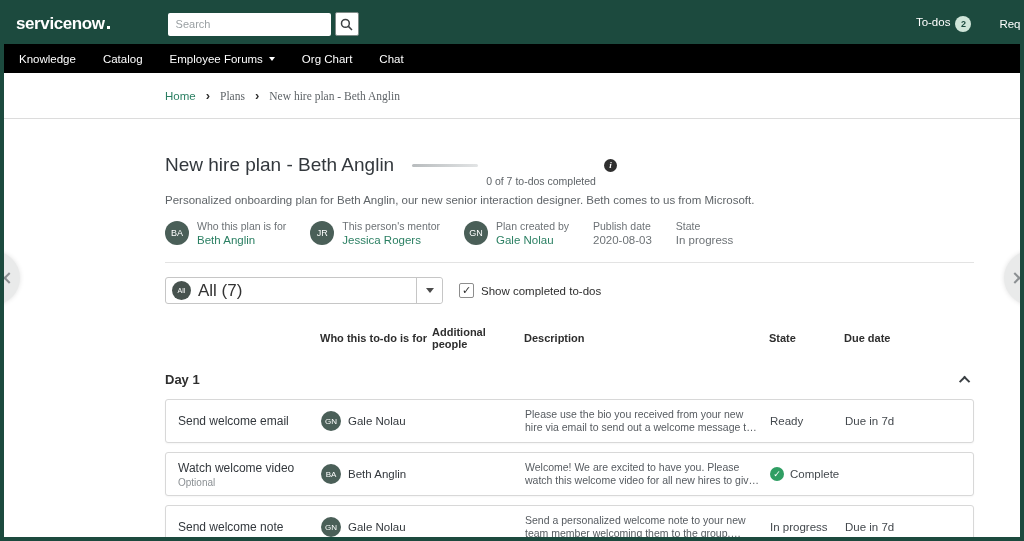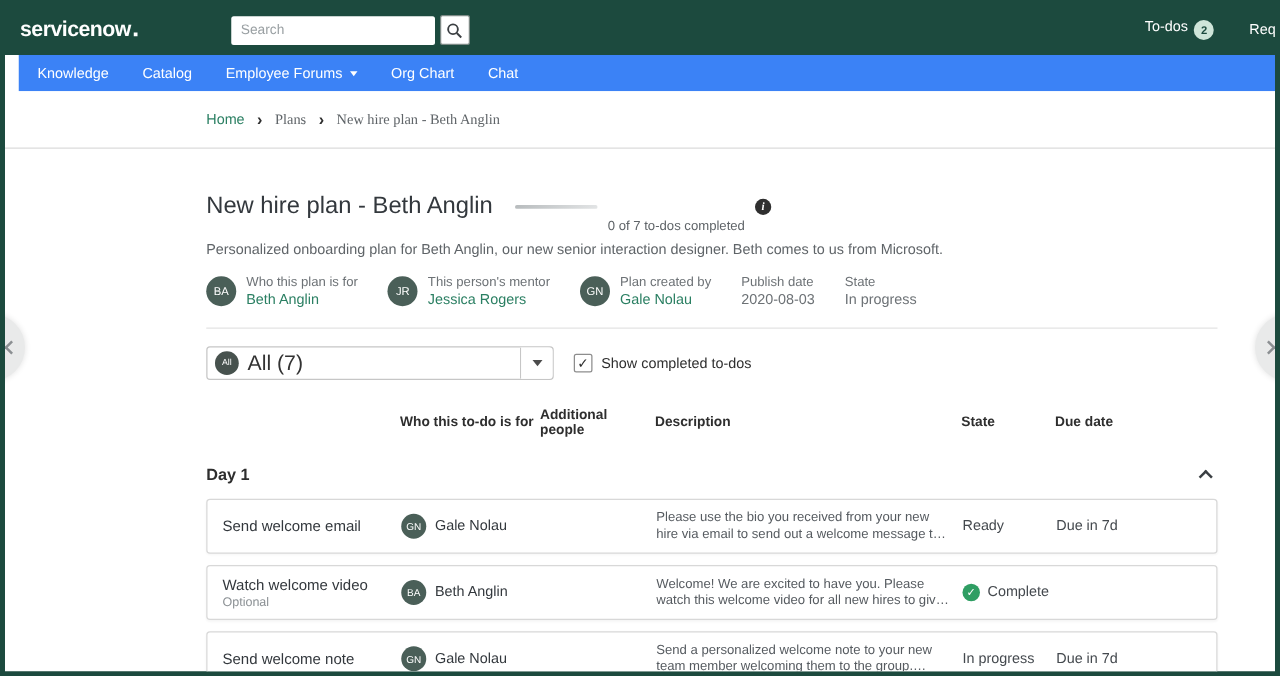--- a/index.html
+++ b/index.html
@@ -7,21 +7,21 @@
   body { font-family: "Liberation Sans", sans-serif; }
 
   .frame {
     position: relative; width: 1024px; height: 541px;
     border: 4px solid #1c4a3e; background: #fff; overflow: hidden;
   }
 
   
   .topbar {
     height: 40px; background: #1c4a3e; display: flex; align-items: center;
-    padding: 0 12px; position: relative; gap: 17px;
+    padding: 0 12px; position: relative;
   }
   .logo { color: #fff; font-weight: bold; font-size: 17px; letter-spacing: -0.4px; display: flex; align-items: baseline; }
   .logo-dot { width: 3px; height: 3px; background: #fff; margin-left: 2px; display: inline-block; }
   .search-wrap { display: flex; align-items: center; gap: 4px; margin-left: 58px; }
   .search-input {
     width: 163px; height: 23px; border: none; border-radius: 2px;
     padding: 0 8px; font-size: 11px; font-family: "Liberation Sans", sans-serif; color: #333; outline: none;
   }
   .search-input::placeholder { color: #9aa0a3; }
   .search-btn {
@@ -33,22 +33,22 @@
     display: flex; align-items: center; gap: 28px; color: #fff; font-size: 11.5px; white-space: nowrap;
   }
   .todos-link { display: flex; align-items: flex-start; gap: 5px; cursor: pointer; }
   .todos-badge {
     width: 16px; height: 16px; border-radius: 50%; background: #cfe5d9; color: #1c4a3e;
     font-size: 9px; font-weight: bold; display: inline-flex; align-items: center; justify-content: center;
   }
 
   
   .navbar {
-    height: 29px; background: #3b82f6; display: flex; align-items: center;
-    gap: 27px; padding: 0 15px; color: #fff; font-size: 11.5px; margin-left: 11px;
+    height: 29px; background: #000000; display: flex; align-items: center;
+    gap: 27px; padding: 0 15px; color: #fff; font-size: 11.5px;
   }
   .nav-item { display: flex; align-items: center; gap: 6px; cursor: pointer; white-space: nowrap; }
   .caret-down-white {
     width: 0; height: 0; border-left: 3.5px solid transparent;
     border-right: 3.5px solid transparent; border-top: 4px solid #fff;
   }
 
   
   .breadcrumb-bar {
     height: 46px; display: flex; align-items: center; gap: 10px;

